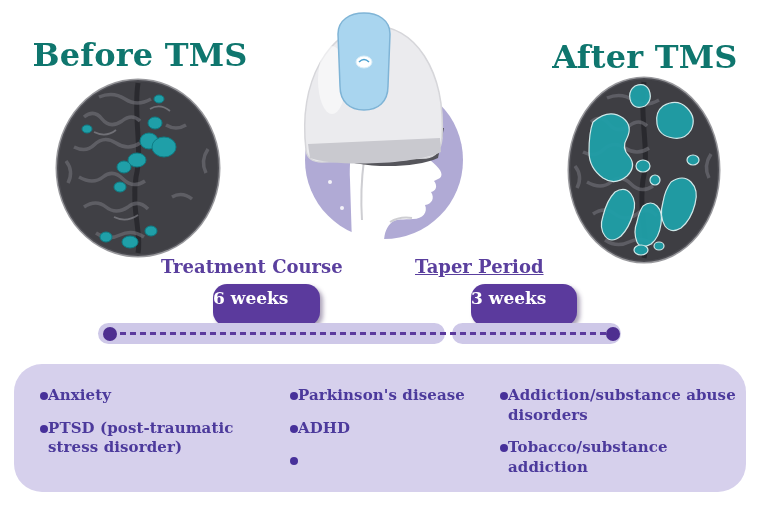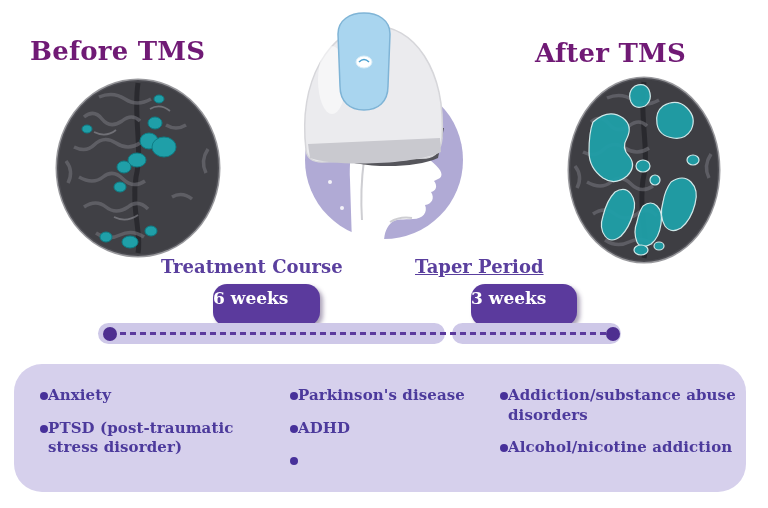--- a/index.html
+++ b/index.html
@@ -1,22 +1,22 @@
 <!DOCTYPE html>
 <html><head>
 <meta charset="utf-8">
 <style>
   html,body{margin:0;padding:0;background:#ffffff;}
   .canvas{
     position:relative;width:768px;height:508px;background:#ffffff;
     font-family:"DejaVu Serif", serif;overflow:hidden;
   }
   .heading{
-    position:absolute;width:220px;text-align:left;
-    font-size:26px;font-weight:700;color:#701a75;letter-spacing:.2px;
+    position:absolute;width:220px;text-align:center;
+    font-size:32px;font-weight:700;color:#0f766e;letter-spacing:.2px;
   }
   .heading.before{left:30px;top:36px;}
   .heading.after{left:535px;top:38px;}
 
   .brain{position:absolute;}
   .brain.before{left:54px;top:77px;}
   .brain.after{left:565px;top:74px;}
 
   .device{position:absolute;left:294px;top:10px;}
 
@@ -208,18 +208,18 @@
         <span class="bullet"></span>
       </div>
     </div>
     <div class="cond-col c3">
       <div class="cond-item">
         <span class="bullet"></span>
         <span class="cond-text">Addiction/substance abuse disorders</span>
       </div>
       <div class="cond-item">
         <span class="bullet"></span>
-        <span class="cond-text">Alcohol/nicotine addiction</span>
+        <span class="cond-text">Tobacco/substance addiction</span>
       </div>
     </div>
   </div>
 
 </div>
 
 </body></html>

